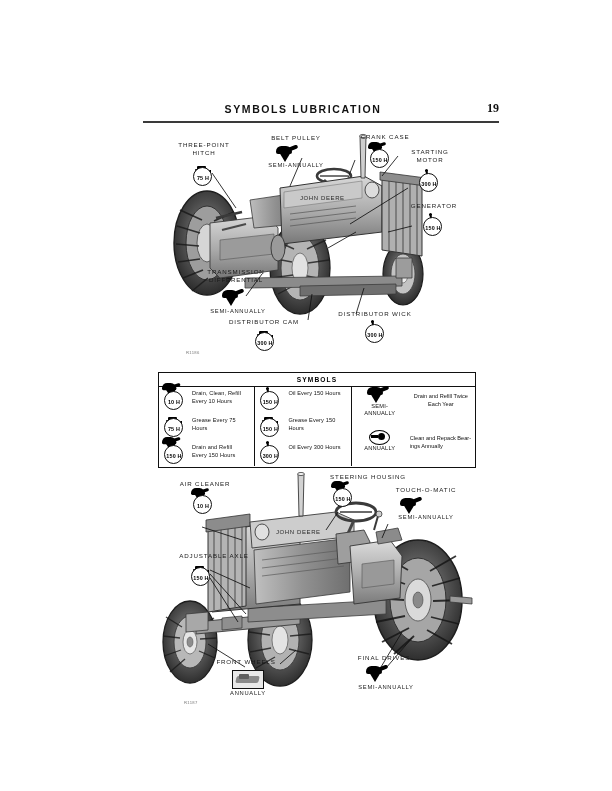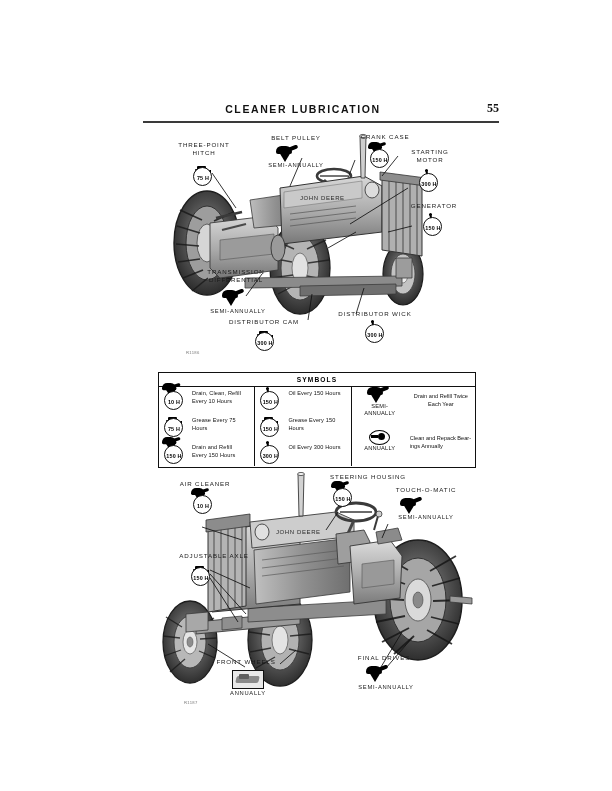--- a/index.html
+++ b/index.html
@@ -407,22 +407,22 @@
     color: #111;
     font-family: "Liberation Sans", sans-serif;
   }
 </style>
 </head>
 <body>
 
 <div class="page">
 
   <div class="header">
-    <div class="header-title">CLEANER LUBRICATION</div>
-    <div class="header-page">55</div>
+    <div class="header-title">SYMBOLS LUBRICATION</div>
+    <div class="header-page">19</div>
   </div>
   <div class="header-rule"></div>
 
   <div class="figure fig-top">
 
     <svg class="tractor-svg" width="340" height="240" viewBox="0 0 340 240">
       <defs>
         <linearGradient id="mt" x1="0" y1="0" x2="0" y2="1">
           <stop offset="0%" stop-color="#d8d8d8"></stop>
           <stop offset="55%" stop-color="#a9a9a9"></stop>

